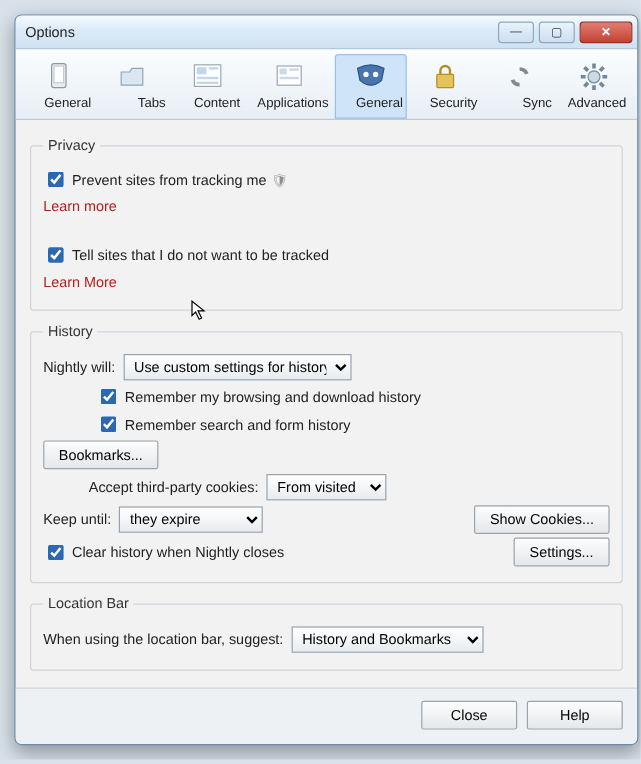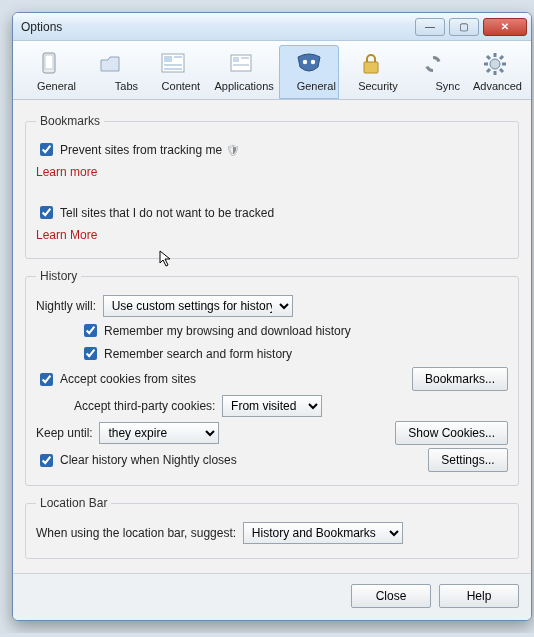--- a/index.html
+++ b/index.html
@@ -210,21 +210,21 @@
           </svg>
         </div>
       <span>Advanced</span>
     </div>
   </div>
 
   <div class="content-wrap">
   <div class="body">
 
     <fieldset class="group">
-      <legend>Bookmarks</legend>
+      <legend>Privacy</legend>
       <div class="row">
         <input type="checkbox" checked="" style="">
         <label><span>Prevent sites from tracking me</span><span class="shield">🛡</span></label>
       </div>
       <span class="link">Learn more</span>
       <div class="row" style="margin-top:18px">
         <input type="checkbox" checked="" style="">
         <label>Tell sites that I do not want to be tracked</label>
       </div>
       <span class="link">Learn More</span>
@@ -242,24 +242,20 @@
       <div class="row indent2">
         <input type="checkbox" checked="" style="">
         <label>Remember my browsing and download history</label>
       </div>
       <div class="row indent2">
         <input type="checkbox" checked="" style="">
         <label>Remember search and form history</label>
       </div>
 
       <div class="flex-between">
-        <div class="row indent2" style="margin:0">
-          <input type="checkbox" checked="" style="">
-          <label>Accept cookies from sites</label>
-        </div>
         <button class="btn">Bookmarks...</button>
       </div>
 
       <div class="row indent3">
         <span>Accept third-party cookies:</span>&nbsp;&nbsp;
         <select style="width:100px">
           <option>From visited</option>
         </select>
       </div>
 

